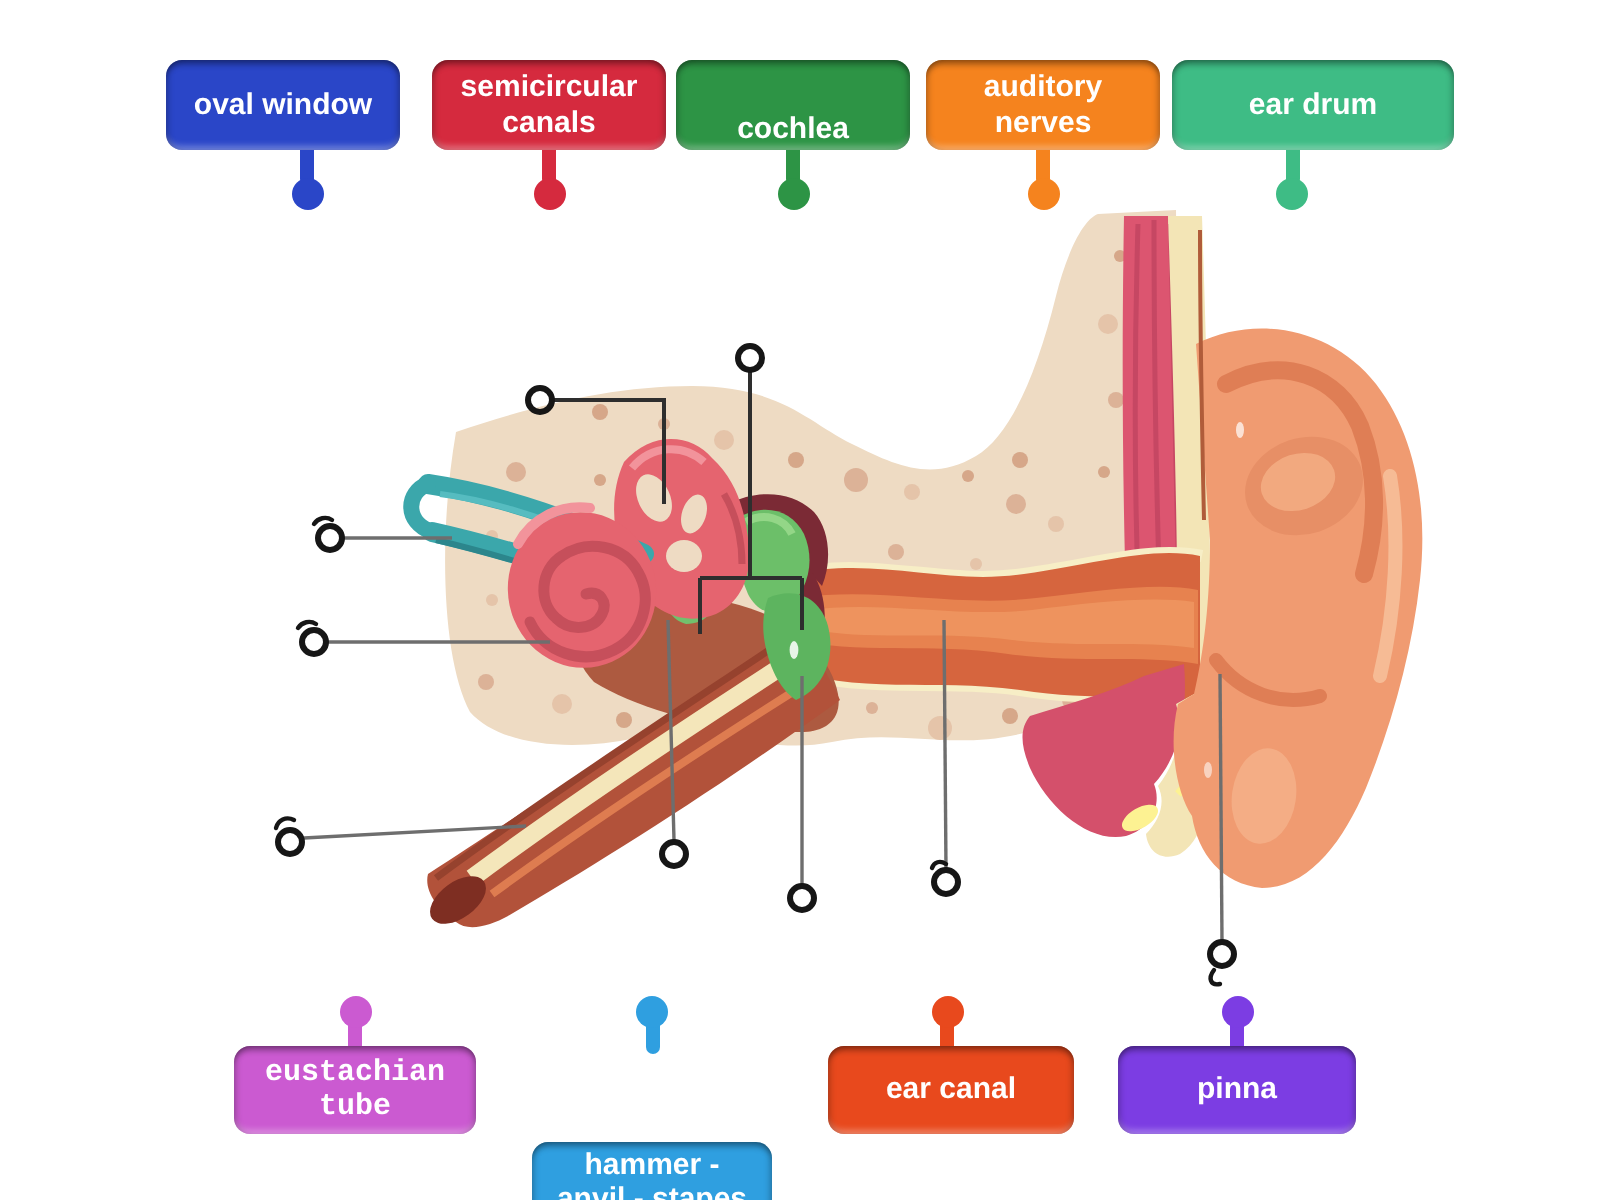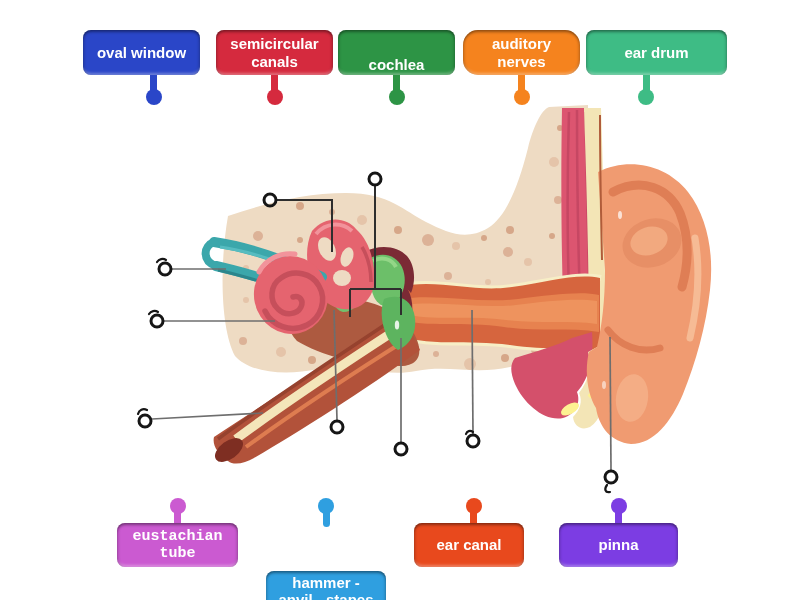--- a/index.html
+++ b/index.html
@@ -231,41 +231,41 @@
     <div class="label" style="left: 216px; top: 30px; width: 117px; height: 45px; background: rgb(213, 42, 62);">
       <span>semicircular canals</span>
     </div>
     <div class="pin-stem" style="left: 393px; background: rgb(45, 148, 69); height: 22px; top: 71px;"></div>
     <div class="pin-dot" style="left: 388.5px; background: rgb(45, 148, 69); top: 89px;"></div>
     <div class="label" style="left: 338px; top: 30px; width: 117px; height: 45px; background: rgb(45, 148, 69); align-items: flex-end;">
       <span>cochlea</span>
     </div>
     <div class="pin-stem" style="left: 518px; background: rgb(245, 131, 30); height: 22px; top: 71px;"></div>
     <div class="pin-dot" style="left: 513.5px; background: rgb(245, 131, 30); top: 89px;"></div>
-    <div class="label" style="left: 463px; top: 30px; width: 117px; height: 45px; background: rgb(245, 131, 30); border-radius: 15px;">
+    <div class="label" style="left: 463px; top: 30px; width: 117px; height: 45px; background: rgb(245, 131, 30);">
       <span>auditory nerves</span>
     </div>
     <div class="pin-stem" style="left: 642.5px; background: rgb(62, 188, 133); height: 22px; top: 71px;"></div>
     <div class="pin-dot" style="left: 638px; background: rgb(62, 188, 133); top: 89px;"></div>
     <div class="label" style="left: 586px; top: 30px; width: 141px; height: 45px; background: rgb(62, 188, 133);">
       <span>ear drum</span>
     </div>
     <div class="pin-stem" style="left: 174px; background: rgb(203, 90, 209); height: 22px; top: 505px;"></div>
     <div class="pin-dot" style="left: 169.5px; background: rgb(203, 90, 209); top: 498px;"></div>
     <div class="label" style="left: 117px; top: 523px; width: 121px; height: 44px; background: rgb(203, 90, 209); font-family: Liberation Mono, monospace;">
       <span>eustachian tube</span>
     </div>
     <div class="pin-stem" style="left: 322.5px; background: rgb(47, 159, 224); height: 22px; top: 505px;"></div>
     <div class="pin-dot" style="left: 318px; background: rgb(47, 159, 224); top: 498px;"></div>
     <div class="label" style="left: 266px; top: 523px; width: 120px; height: 40px; background: rgb(47, 159, 224); margin-top: 48px;">
       <span>hammer - anvil - stapes</span>
     </div>
     <div class="pin-stem" style="left: 470px; background: rgb(232, 73, 29); height: 22px; top: 505px;"></div>
     <div class="pin-dot" style="left: 465.5px; background: rgb(232, 73, 29); top: 498px;"></div>
-    <div class="label" style="left: 414px; top: 523px; width: 110px; height: 44px; background: rgb(232, 73, 29);">
+    <div class="label" style="left: 414px; top: 523px; width: 123px; height: 44px; background: rgb(232, 73, 29);">
       <span>ear canal</span>
     </div>
     <div class="pin-stem" style="left: 615px; background: rgb(124, 61, 227); height: 22px; top: 505px;"></div>
     <div class="pin-dot" style="left: 610.5px; background: rgb(124, 61, 227); top: 498px;"></div>
     <div class="label" style="left: 559px; top: 523px; width: 119px; height: 44px; background: rgb(124, 61, 227); justify-content: center;">
       <span>pinna</span>
     </div>
   </div>
 
 </body></html>

